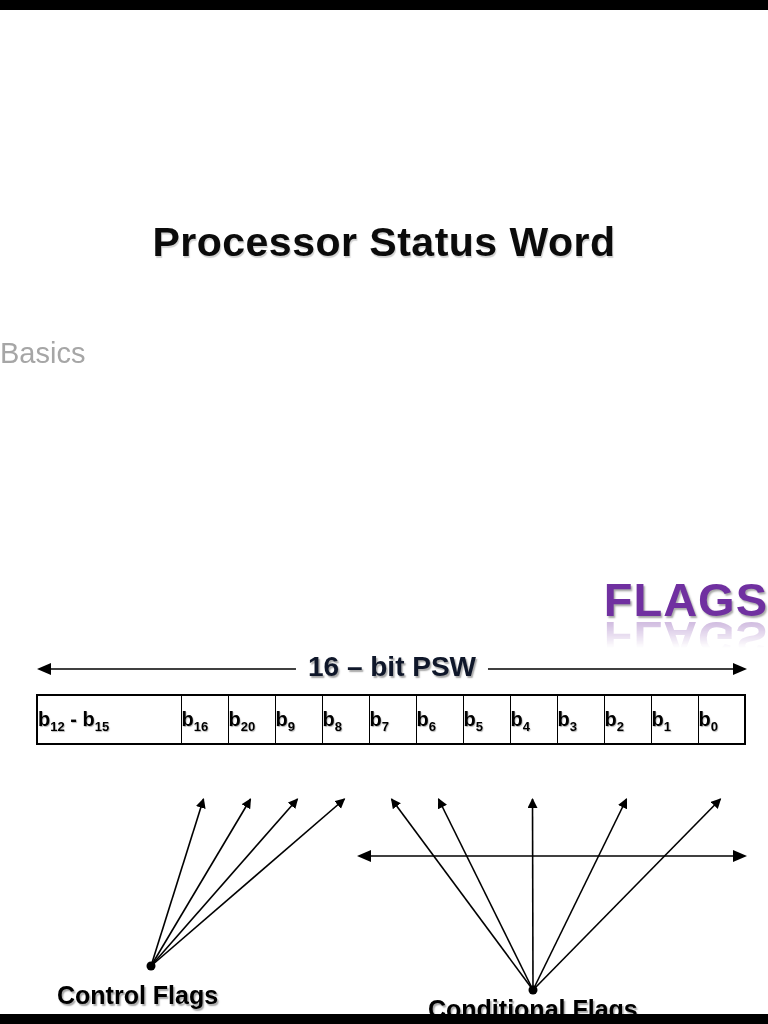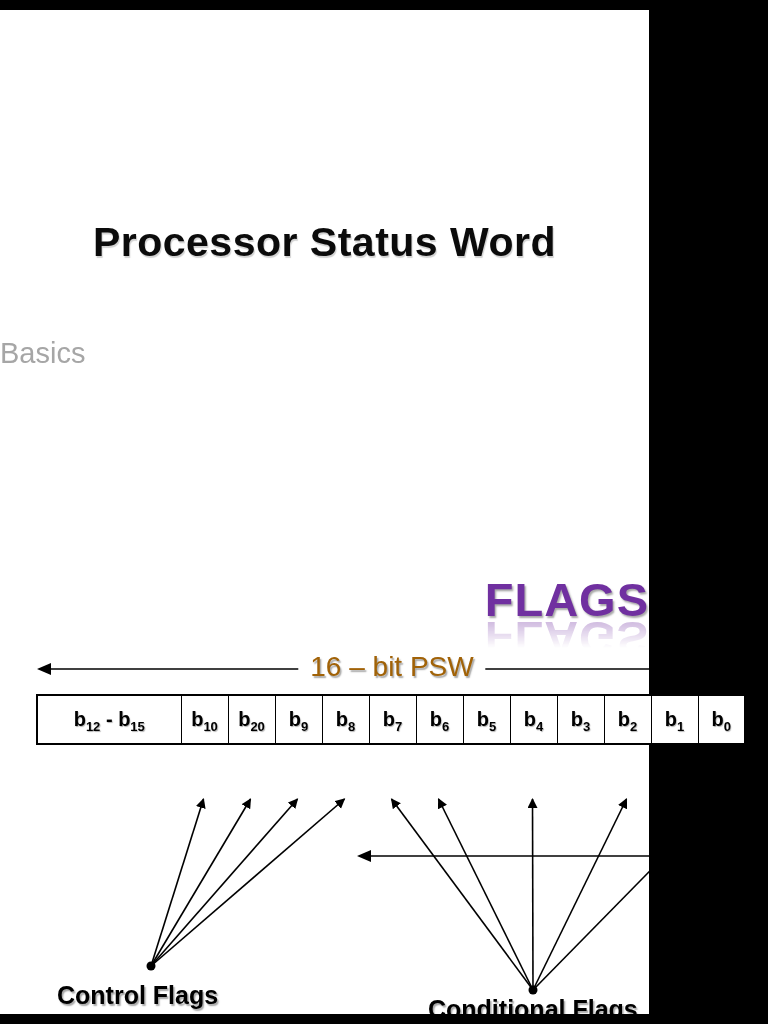--- a/index.html
+++ b/index.html
@@ -2,50 +2,50 @@
 <html><head>
 <meta charset="utf-8">
 <style>
   *{box-sizing:border-box}
   html,body{margin:0;padding:0;background:#000}
   .page{position:relative;width:768px;height:1024px;background:#000;overflow:hidden;
         font-family:"Liberation Sans","DejaVu Sans",sans-serif}
   .letterbox{position:absolute;left:0;width:768px;background:#000}
   .letterbox.top{top:0;height:10px}
   .letterbox.bottom{bottom:0;height:10px}
-  .slide{position:absolute;left:0;top:10px;width:649px;height:1004px;background:#fff}
+  .slide{position:absolute;left:0;top:10px;width:768px;height:1004px;background:#fff}
 
   .slide-title{position:absolute;left:0;right:0;top:209px;text-align:center;
     font-size:41px;font-weight:700;color:#0b0b0b;letter-spacing:.5px;
     text-shadow:1px 1.5px 1px rgba(0,0,0,.18)}
   .slide-subtitle{position:absolute;left:0;right:0;top:327px;text-align:left;
     font-size:29px;font-weight:400;color:#a6a6a6}
 
   .flags-wrap{position:absolute;left:0;right:0;top:566px;text-align:right;line-height:1}
   .flags-text{font-size:47px;font-weight:700;letter-spacing:1px;
     text-shadow:1.5px 2px 2px rgba(0,0,0,.35)}
   .flags-reflection{font-size:47px;font-weight:700;letter-spacing:1px;
     transform:scaleY(-1);opacity:.45;margin-top:-8px;
     -webkit-mask-image:linear-gradient(to bottom,transparent 30%,rgba(0,0,0,.85) 95%);
     mask-image:linear-gradient(to bottom,transparent 30%,rgba(0,0,0,.85) 95%)}
 
   .arrow-label{position:absolute;transform:translateX(-50%);background:#fff;
-    padding:0 12px;font-weight:400;white-space:nowrap;color:#a16207;
+    padding:0 12px;font-weight:700;white-space:nowrap;color:#0f172a;
     text-shadow:1.5px 2px 1.5px rgba(0,0,0,.35)}
   .psw-label{left:392px;top:641px;font-size:28px}
   .label-8085{left:552px;top:830px;font-size:26px}
 
   .corner-label{position:absolute;font-weight:700;font-size:25px;white-space:nowrap;color:#000;
     text-shadow:1.5px 2px 1.5px rgba(0,0,0,.35)}
   .control-label{left:57px;top:971px}
   .conditional-label{left:428px;top:985px}
 
   table.psw{position:absolute;left:36px;top:684px;width:710px;border-collapse:collapse;
     table-layout:fixed;border:2px solid #000;background:#fff}
-  table.psw td{border:1.5px solid #000;height:49px;text-align:center;vertical-align:middle;
+  table.psw td{border:1.5px solid #000;height:49px;text-align:left;vertical-align:middle;
     font-weight:700;font-size:20px;padding:0;color:#000;
     text-shadow:.8px 1.2px 1px rgba(0,0,0,.3)}
   table.psw td:first-child{width:144px}
   table.psw sub{font-size:13px;line-height:0}
 
   svg.arrows{position:absolute;left:0;top:0;width:768px;height:1004px;pointer-events:none}
   svg.arrows line{stroke:#000;stroke-width:1.6}
   svg.arrows polygon,svg.arrows circle{fill:#000}
 </style>
 </head>
@@ -62,21 +62,21 @@
 
     <div class="flags-wrap">
       <div class="flags-text" style="color: rgb(112, 48, 160);">FLAGS</div>
       <div class="flags-reflection" aria-hidden="true" style="color: rgb(112, 48, 160);">FLAGS</div>
     </div>
 
     <table class="psw">
       <tbody>
         <tr>
             <td>b<sub>12</sub> - b<sub>15</sub></td>
-            <td>b<sub>10</sub></td>
+            <td>b<sub>16</sub></td>
             <td>b<sub>20</sub></td>
             <td>b<sub>9</sub></td>
             <td>b<sub>8</sub></td>
             <td>b<sub>7</sub></td>
             <td>b<sub>6</sub></td>
             <td>b<sub>5</sub></td>
             <td>b<sub>4</sub></td>
             <td>b<sub>3</sub></td>
             <td>b<sub>2</sub></td>
             <td>b<sub>1</sub></td>

